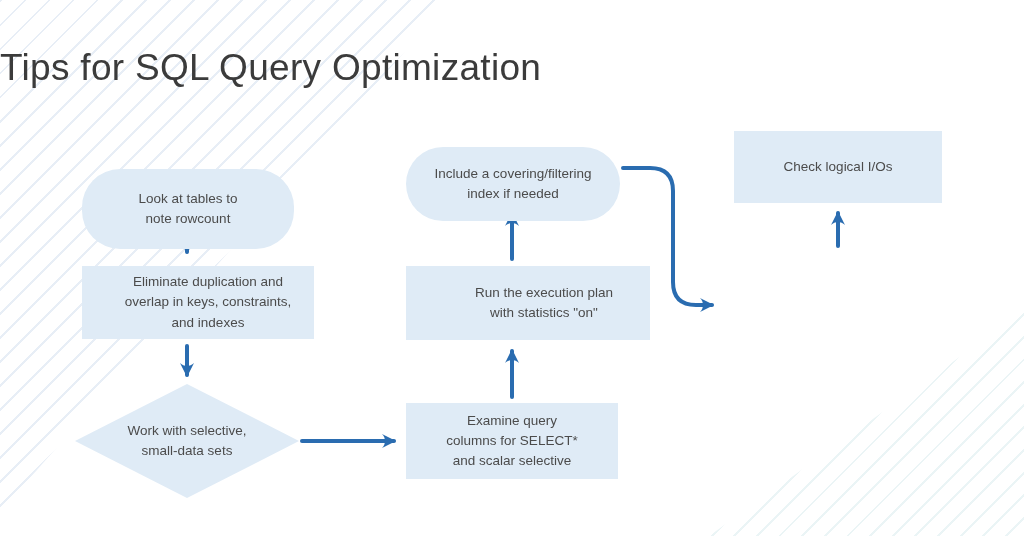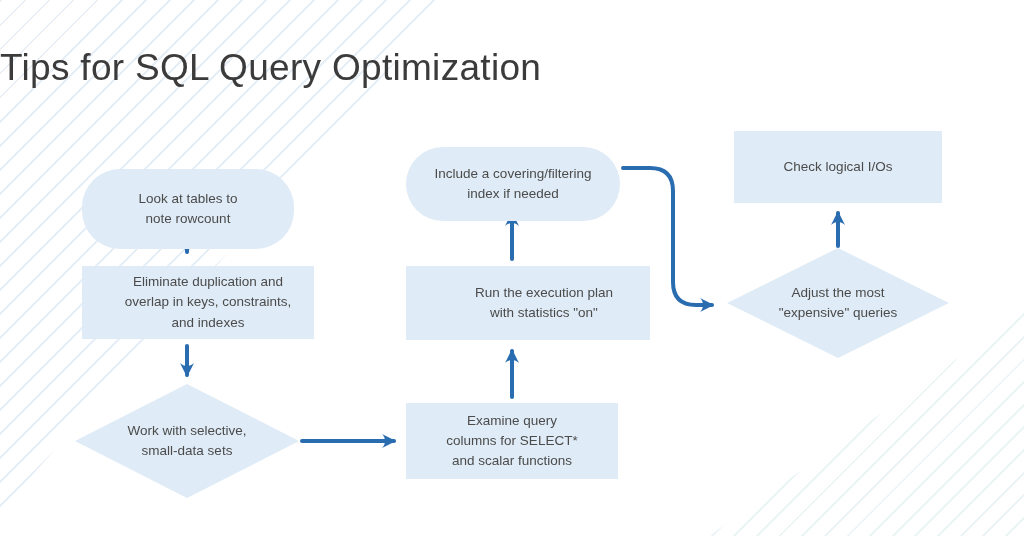--- a/index.html
+++ b/index.html
@@ -76,26 +76,24 @@
 
   <div class="node" id="rect-eliminate">Eliminate duplication and
 overlap in keys, constraints,
 and indexes</div>
 
   <div class="node diamond" id="diamond-selective">Work with selective,
 small-data sets</div>
 
   <div class="node" id="rect-examine">Examine query
 columns for SELECT*
-and scalar functions</div>
+and scalar selective</div>
 
   <div class="node" id="rect-run">Run the execution plan
 with statistics "on"</div>
 
   <div class="node pill" id="pill-include">Include a covering/filtering
 index if needed</div>
 
   <div class="node" id="rect-check">Check logical I/Os</div>
 
-  <div class="node diamond" id="diamond-adjust">Adjust the most
-"expensive" queries</div>
 
 </div>
 
 </body></html>

